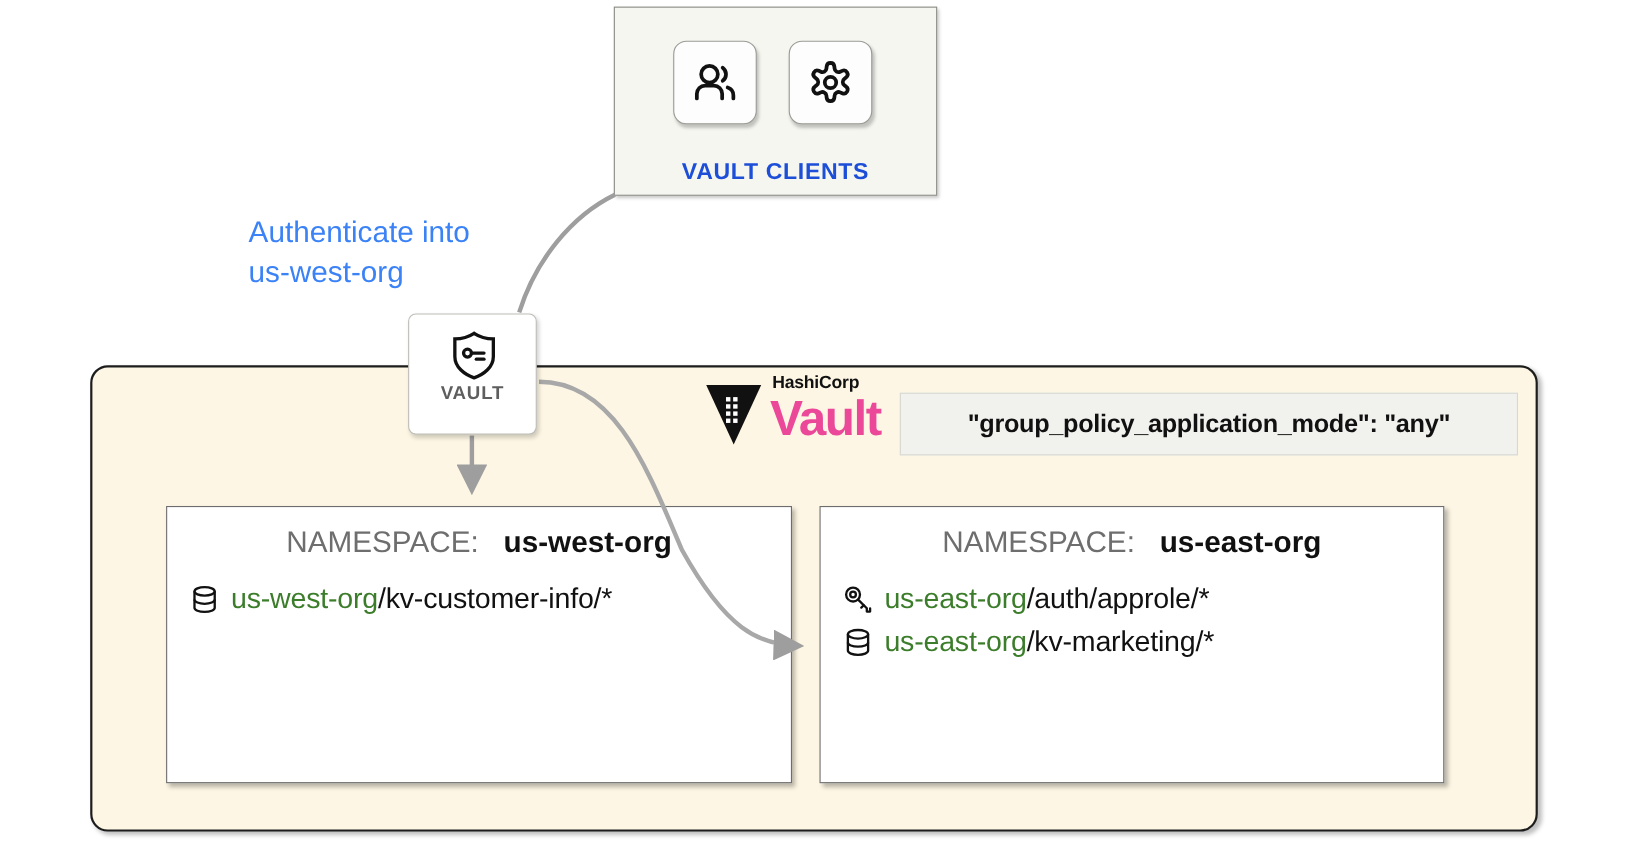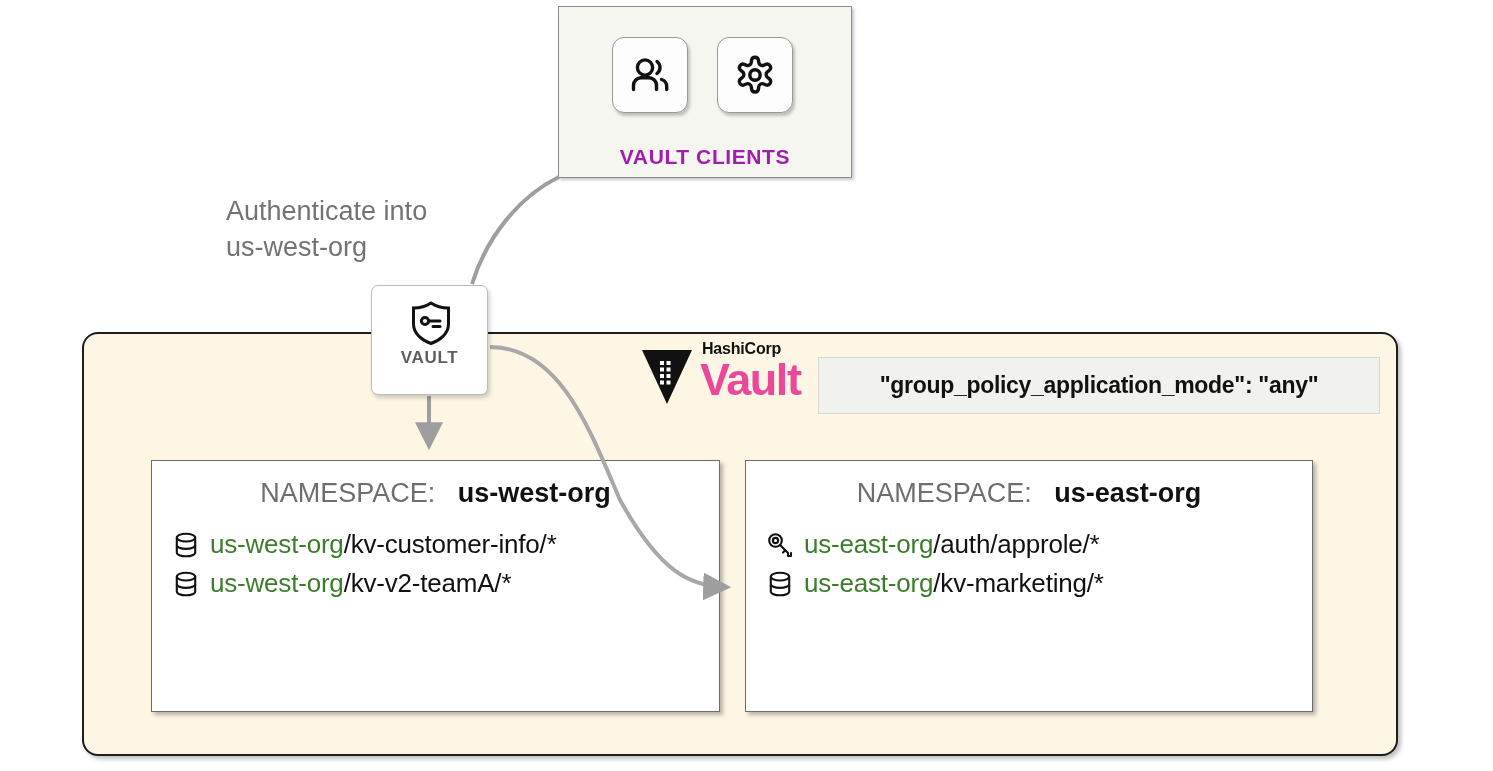--- a/index.html
+++ b/index.html
@@ -23,40 +23,40 @@
   .icon-tile{
     position:absolute;top:30px;width:76px;height:76px;
     background:#fdfdfd;border:1.5px solid #9a9a95;border-radius:12px;
     box-shadow:2px 3px 3px rgba(0,0,0,.22);
     display:flex;align-items:center;justify-content:center;box-sizing:border-box;
   }
   #tile-users{left:53px;}
   #tile-gear{left:158px;}
   #clients-label{
     position:absolute;left:0;right:0;top:138px;text-align:center;
-    font-size:21px;font-weight:bold;color:#a21caf;letter-spacing:.6px;
+    font-size:21px;font-weight:bold;color:#1d4ed8;letter-spacing:.6px;
   }
 
   
   #token-box{
     left:371px;top:285px;width:117px;height:110px;
     background:#ffffff;border:1.5px solid #bdbdb8;border-radius:7px;
     box-shadow:2px 3px 4px rgba(0,0,0,.18);
     box-sizing:border-box;z-index:6;
   }
   #token-shield{position:absolute;left:37px;top:14px;}
   #token-label{
     position:absolute;left:0;right:0;top:62px;text-align:center;
     font-size:17px;font-weight:bold;color:#5e5e5e;letter-spacing:.7px;
   }
 
   
   #auth-caption{
     left:226px;top:193px;width:300px;
-    font-size:27px;color:#737373;line-height:1.34;
+    font-size:27px;color:#3b82f6;line-height:1.34;
   }
 
   
   #vault-panel{
     left:82px;top:332px;width:1316px;height:424px;
     background:#fdf6e4;border:2px solid #1d1d1d;border-radius:16px;
     box-shadow:3px 3px 4px rgba(0,0,0,.25);
     box-sizing:border-box;
   }
 
@@ -183,32 +183,20 @@
           <g fill="none" stroke="#111" stroke-width="2.1">
             <ellipse cx="14" cy="6.6" rx="9.2" ry="3.9"></ellipse>
             <path d="M4.8 6.6 v14.8 c0 2.2 4.1 3.9 9.2 3.9 s9.2 -1.7 9.2 -3.9 V6.6"></path>
             <path d="M4.8 14 c0 2.2 4.1 3.9 9.2 3.9 s9.2 -1.7 9.2 -3.9"></path>
           </g>
         </svg>
       </span>
       <span class="txt"><span class="g">us-west-org</span><span>/kv-customer-info/*</span></span>
     </div>
 
-    <div class="ns-row">
-      <span class="ic">
-        <svg width="28" height="28" viewBox="0 0 28 28">
-          <g fill="none" stroke="#111" stroke-width="2.1">
-            <ellipse cx="14" cy="6.6" rx="9.2" ry="3.9"></ellipse>
-            <path d="M4.8 6.6 v14.8 c0 2.2 4.1 3.9 9.2 3.9 s9.2 -1.7 9.2 -3.9 V6.6"></path>
-            <path d="M4.8 14 c0 2.2 4.1 3.9 9.2 3.9 s9.2 -1.7 9.2 -3.9"></path>
-          </g>
-        </svg>
-      </span>
-      <span class="txt"><span class="g">us-west-org</span><span>/kv-v2-teamA/*</span></span>
-    </div>
 
   </div>
 </div>
 
 <div class="abs ns-card" id="ns-east">
   <div class="ns-title">
     <span>NAMESPACE:&nbsp;&nbsp;</span>
     <b>us-east-org</b>
   </div>
   <div class="ns-rows">

